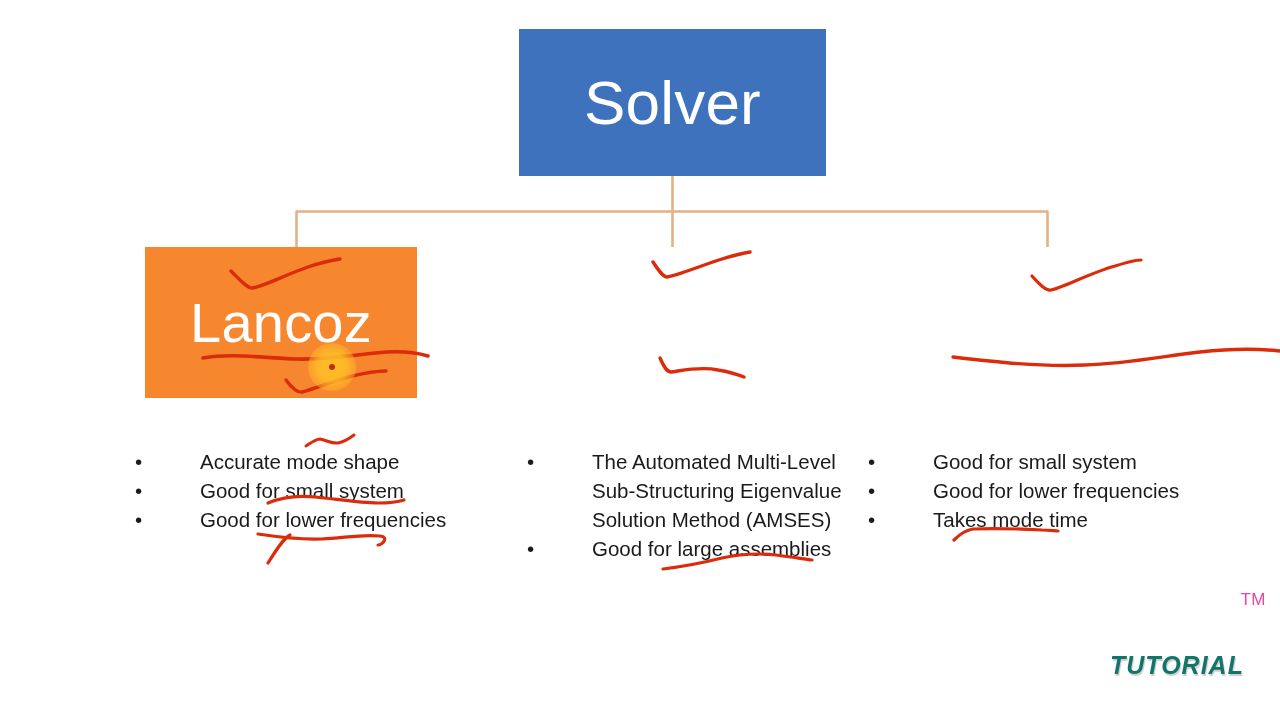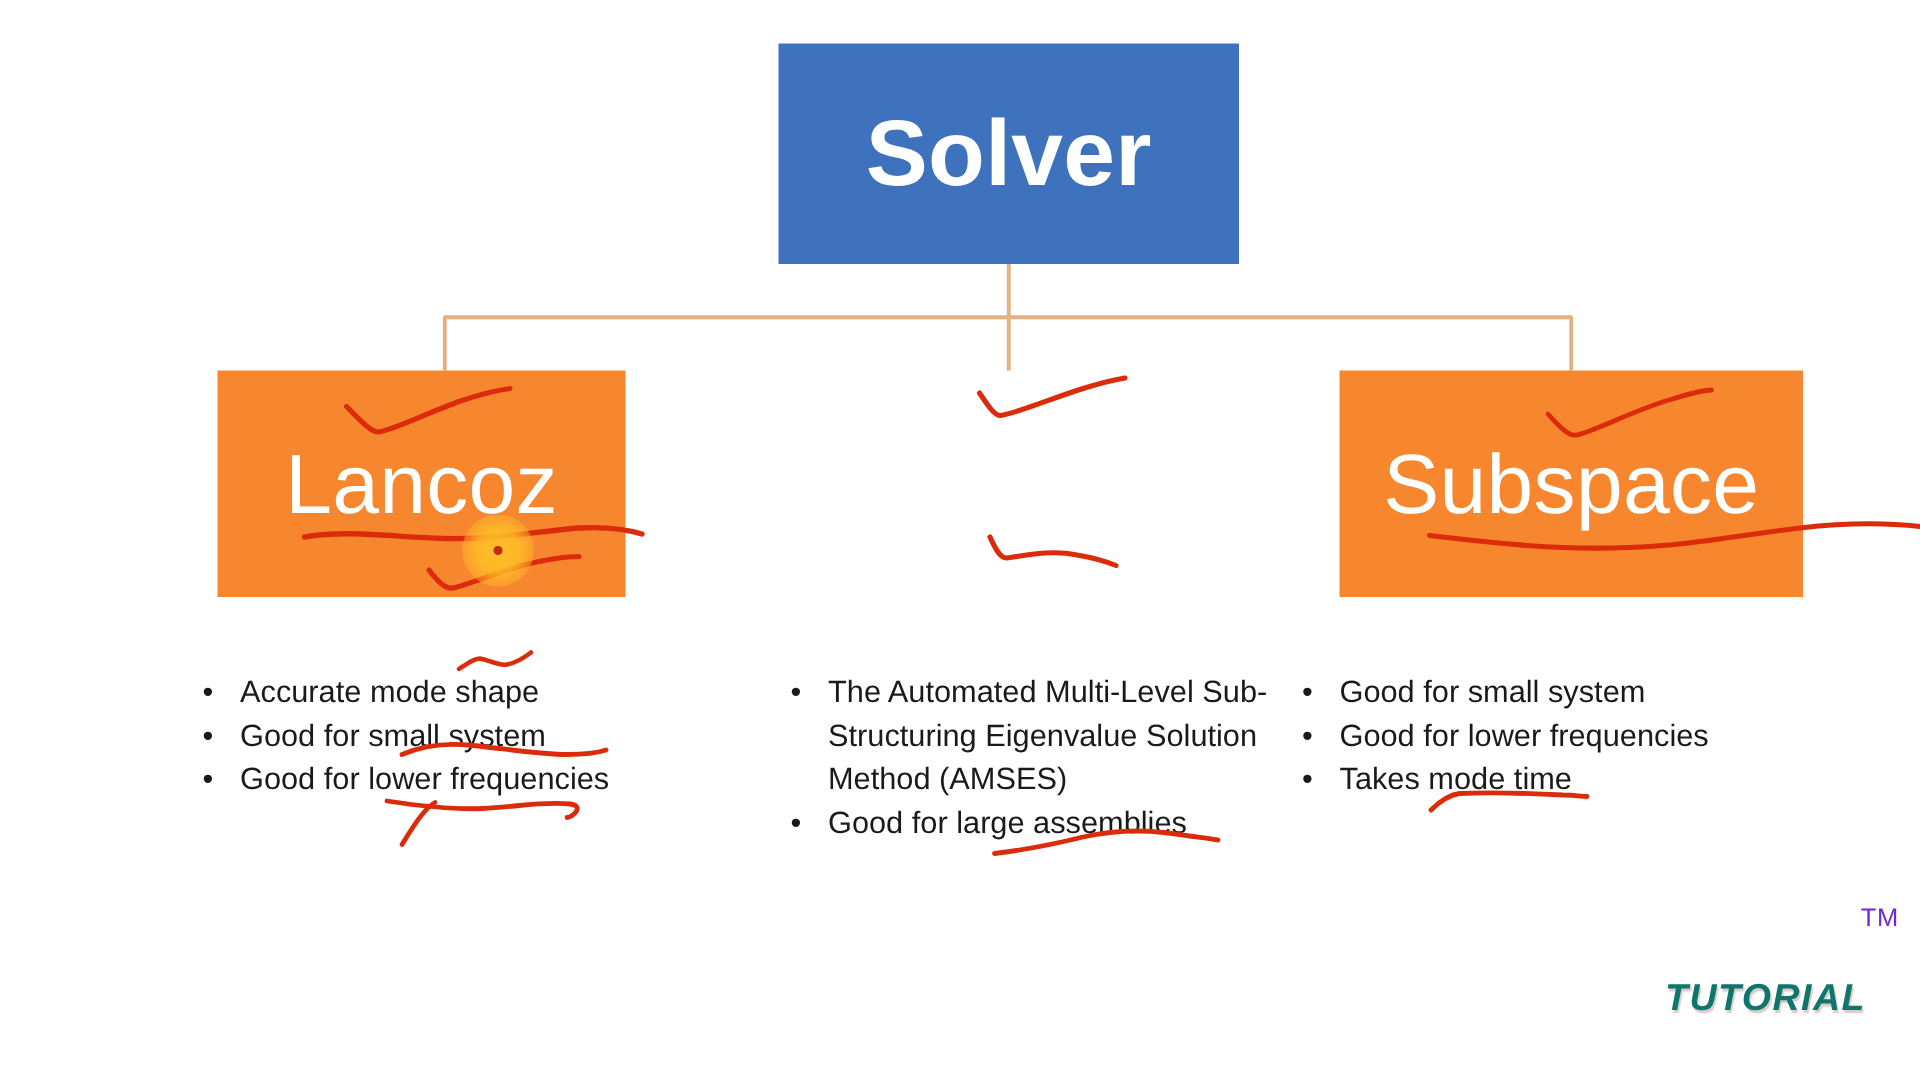--- a/index.html
+++ b/index.html
@@ -45,21 +45,20 @@
     line-height: 1;
     white-space: nowrap;
   }
   #node-solver {
     left: 519px;
     top: 29px;
     width: 307px;
     height: 147px;
     background: #3f72bd;
     font-size: 62px;
-    font-weight: bold;
   }
   #node-lancoz {
     left: 145px;
     top: 247px;
     width: 272px;
     height: 151px;
     background: #f7872e;
     font-size: 56px;
   }
   #node-ams {
@@ -98,20 +97,21 @@
   }
   .bullets li .bullet-dot {
     position: absolute;
     left: 3px;
     top: 0;
     font-size: 20.5px;
     line-height: 29px;
   }
   .bullets li .bullet-text {
     display: block;
+    margin-left: 40px;
   }
   #bullets-lancoz { left: 132px; top: 447px; width: 330px; }
   #bullets-ams    { left: 524px; top: 447px; width: 330px; }
   #bullets-subspace { left: 865px; top: 447px; width: 340px; }
 
   
   #ink {
     position: absolute;
     left: 0; top: 0;
     width: 1280px;
@@ -149,23 +149,23 @@
     position: absolute;
     left: 1098px;
     top: 590px;
     width: 170px;
     height: 92px;
     pointer-events: none;
   }
   #watermark .wm-tm {
     position: absolute;
     right: 2px;
-    top: 12px;
+    top: 0px;
     font-size: 17px;
-    color: #6d28d9;
+    color: #ec4899;
     letter-spacing: 0.5px;
   }
   #watermark .wm-veer {
     position: absolute;
     left: 0px;
     top: 18px;
     font-size: 50px;
     font-weight: 700;
     font-style: italic;
     color: #e0726a;
@@ -206,23 +206,20 @@
 
   <div class="node" id="node-solver">
     <span>Solver</span>
   </div>
 
   <div class="node" id="node-lancoz">
     <span>Lancoz</span>
   </div>
 
 
-  <div class="node" id="node-subspace">
-    <span>Subspace</span>
-  </div>
 
   <div class="bullets" id="bullets-lancoz">
     <ul>
       <li>
         <span class="bullet-dot">•</span>
         <span class="bullet-text">Accurate mode shape</span>
       </li>
       <li>
         <span class="bullet-dot">•</span>
         <span class="bullet-text">Good for small system</span>

